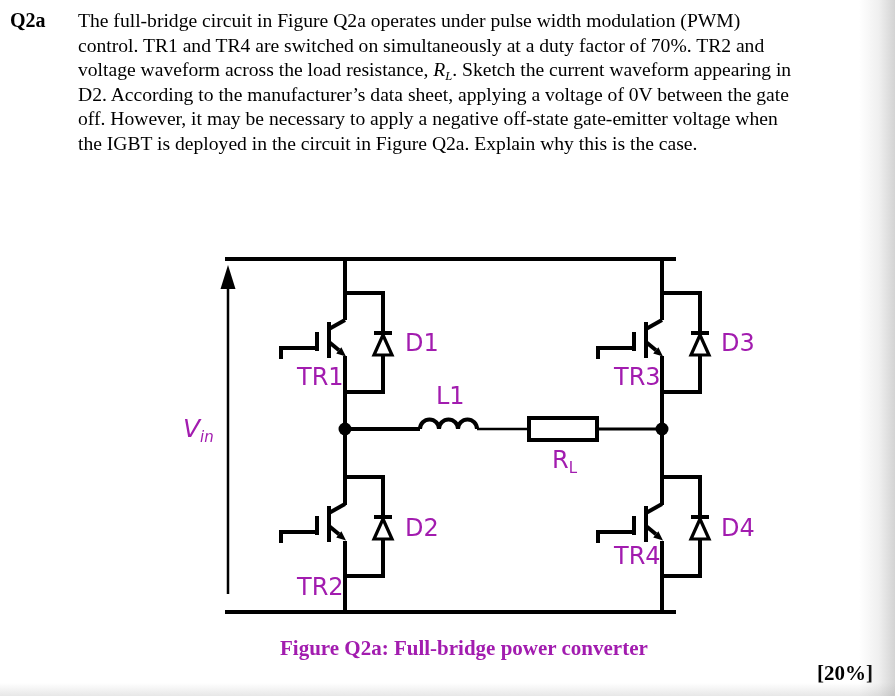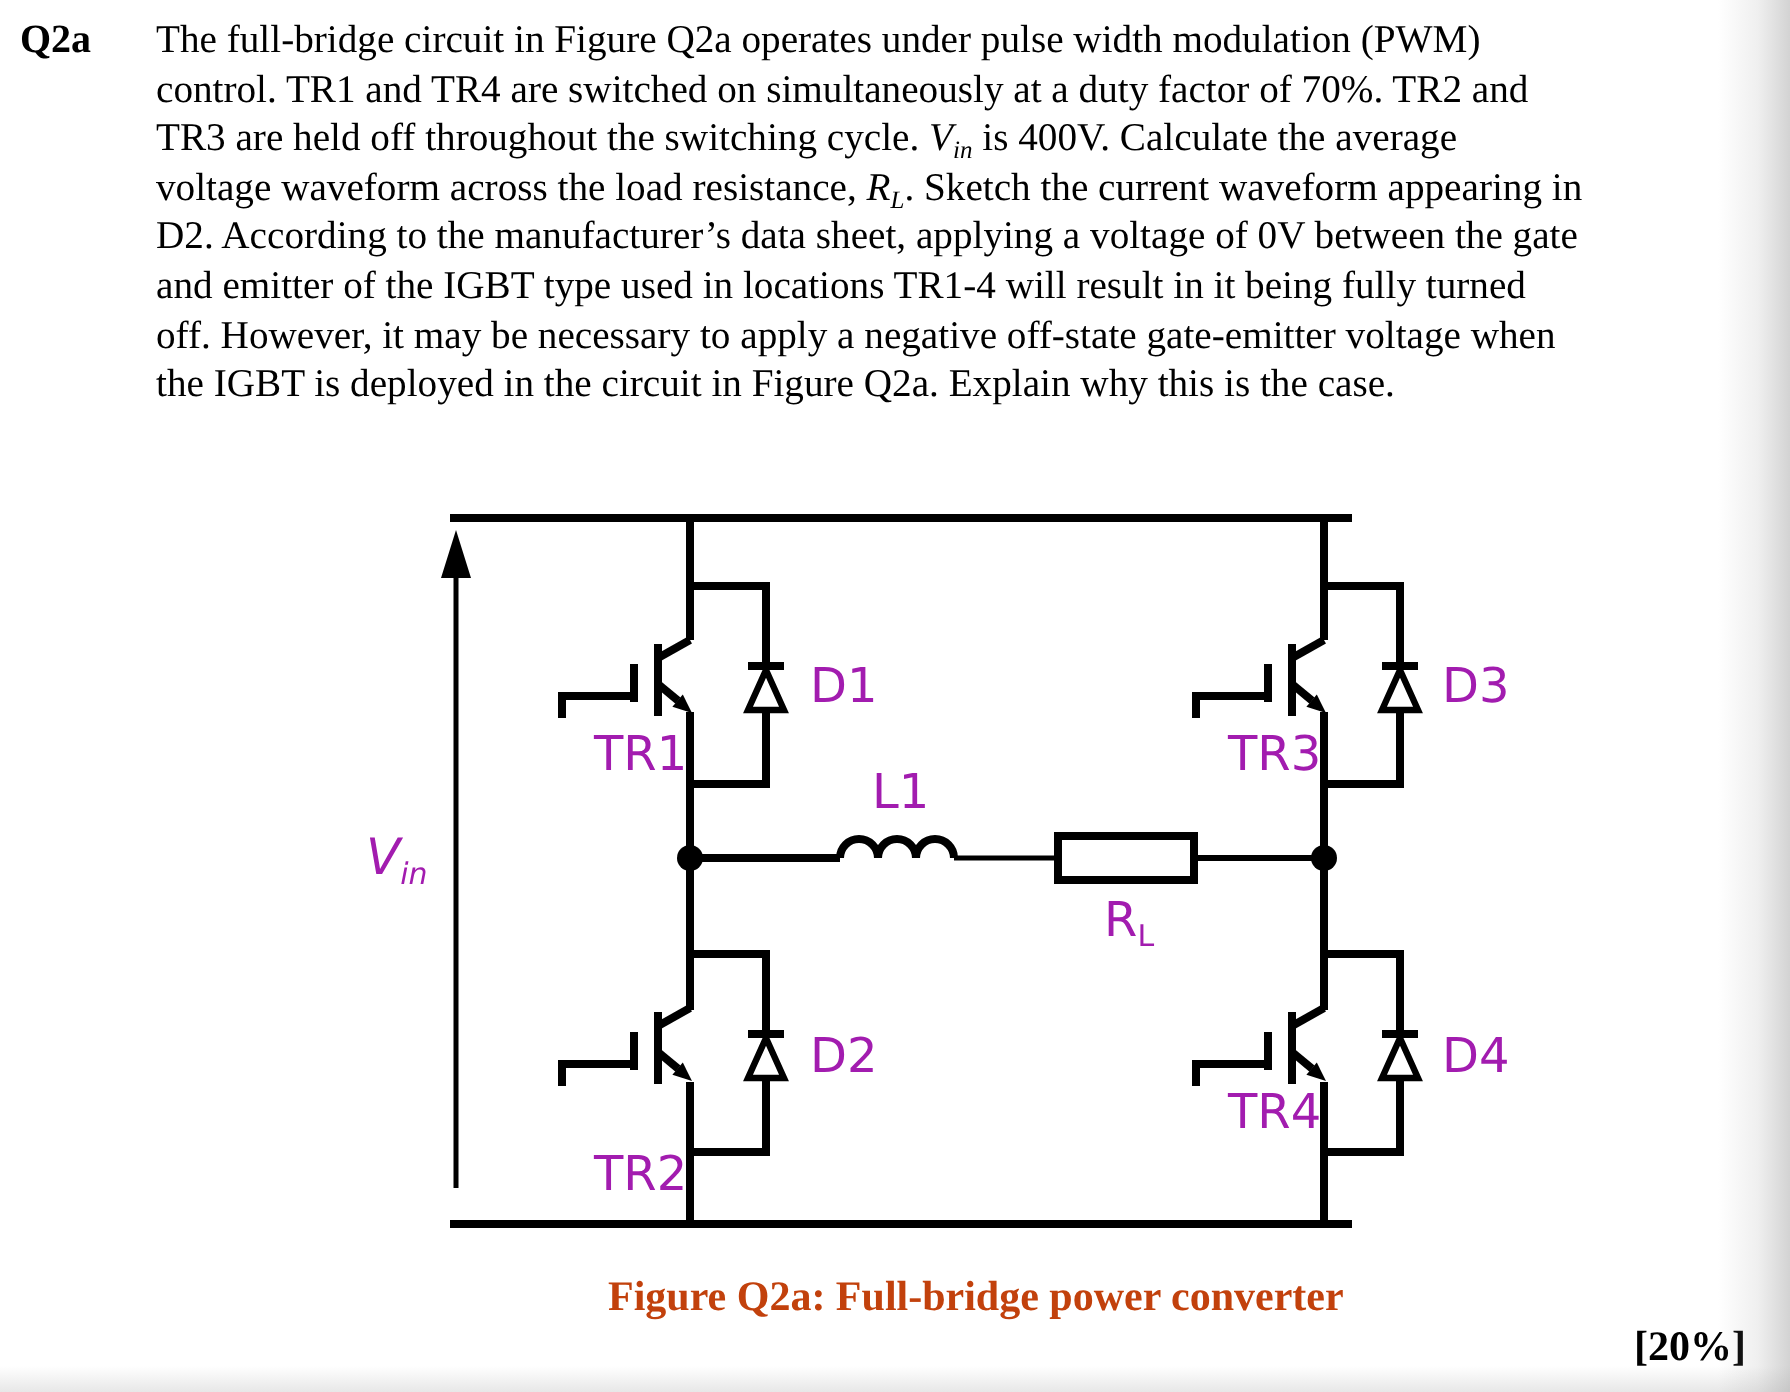--- a/index.html
+++ b/index.html
@@ -20,35 +20,33 @@
   .pline{height:24.6px;line-height:24.6px;white-space:nowrap;}
   .it{font-style:italic;}
   .sub{font-size:12.5px;vertical-align:-4px;}
 
   
   .circuit-svg{position:absolute;left:0;top:0;width:895px;height:696px;}
   .clabel{position:absolute;font-family:"DejaVu Sans", sans-serif;font-size:24px;color:#a21caf;white-space:nowrap;}
   .clabel .csub{font-size:15px;vertical-align:-5px;}
   .vin{font-style:italic;font-size:25px;}
 
-  .caption{position:absolute;left:280px;top:636px;font-weight:bold;font-size:21px;color:#c2410c;white-space:nowrap;margin-left:24px;}
+  .caption{position:absolute;left:280px;top:636px;font-weight:bold;font-size:21px;color:#a21caf;white-space:nowrap;}
   .marks{position:absolute;left:817px;top:661px;font-weight:bold;font-size:21px;color:#000;white-space:nowrap;}
 </style>
 </head>
 <body>
 
 <div class="qnum">Q2a</div>
 
 <div class="qtext">
   <div class="pline"><span>The full-bridge circuit in Figure Q2a operates under pulse width modulation (PWM)</span></div>
   <div class="pline"><span>control. TR1 and TR4 are switched on simultaneously at a duty factor of 70%. TR2 and</span></div>
-  <div class="pline"><span>TR3 are held off throughout the switching cycle. </span><span class="it">V</span><span class="it sub">in</span><span> is 400V. Calculate the average</span></div>
   <div class="pline"><span>voltage waveform across the load resistance, </span><span class="it">R</span><span class="it sub">L</span><span>. Sketch the current waveform appearing in</span></div>
   <div class="pline"><span>D2. According to the manufacturer’s data sheet, applying a voltage of 0V between the gate</span></div>
-  <div class="pline"><span>and emitter of the IGBT type used in locations TR1-4 will result in it being fully turned</span></div>
   <div class="pline"><span>off. However, it may be necessary to apply a negative off-state gate-emitter voltage when</span></div>
   <div class="pline"><span>the IGBT is deployed in the circuit in Figure Q2a. Explain why this is the case.</span></div>
 </div>
 
 <svg class="circuit-svg" viewBox="0 0 895 696" xmlns="http://www.w3.org/2000/svg">
   <defs>
 
     <g id="igbt-cell" fill="none" stroke="#000" stroke-width="4">
       <path d="M0,0 H38 V40"></path>
       <path d="M38,62 V99 H0"></path>

